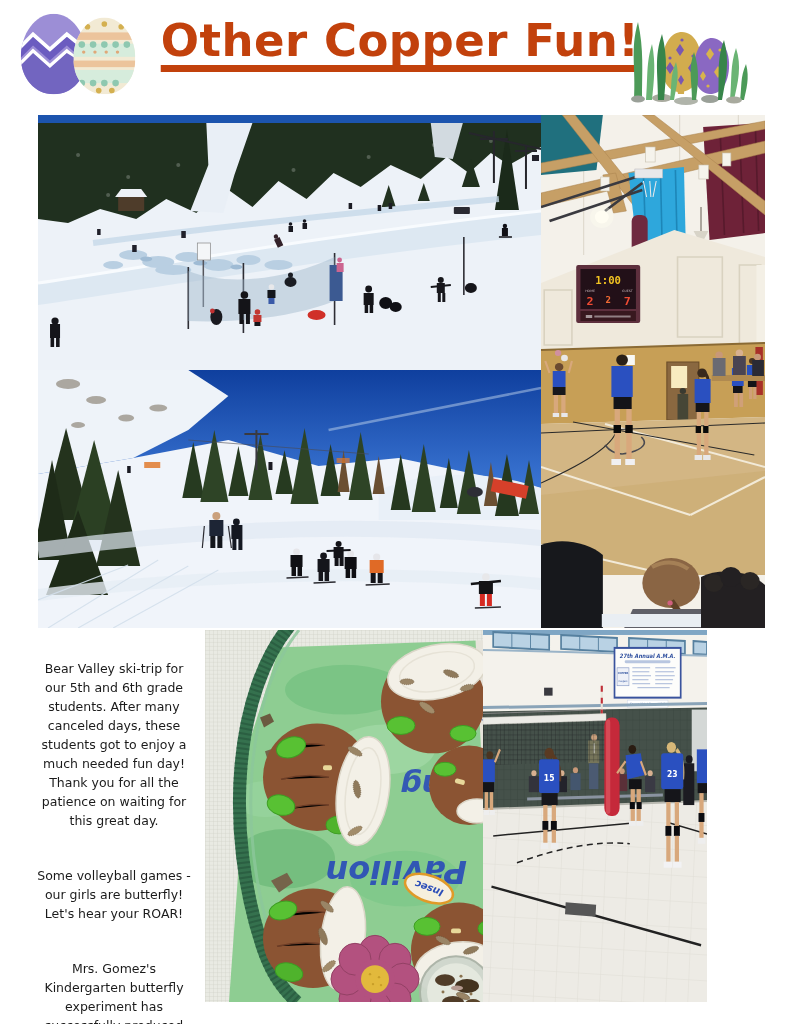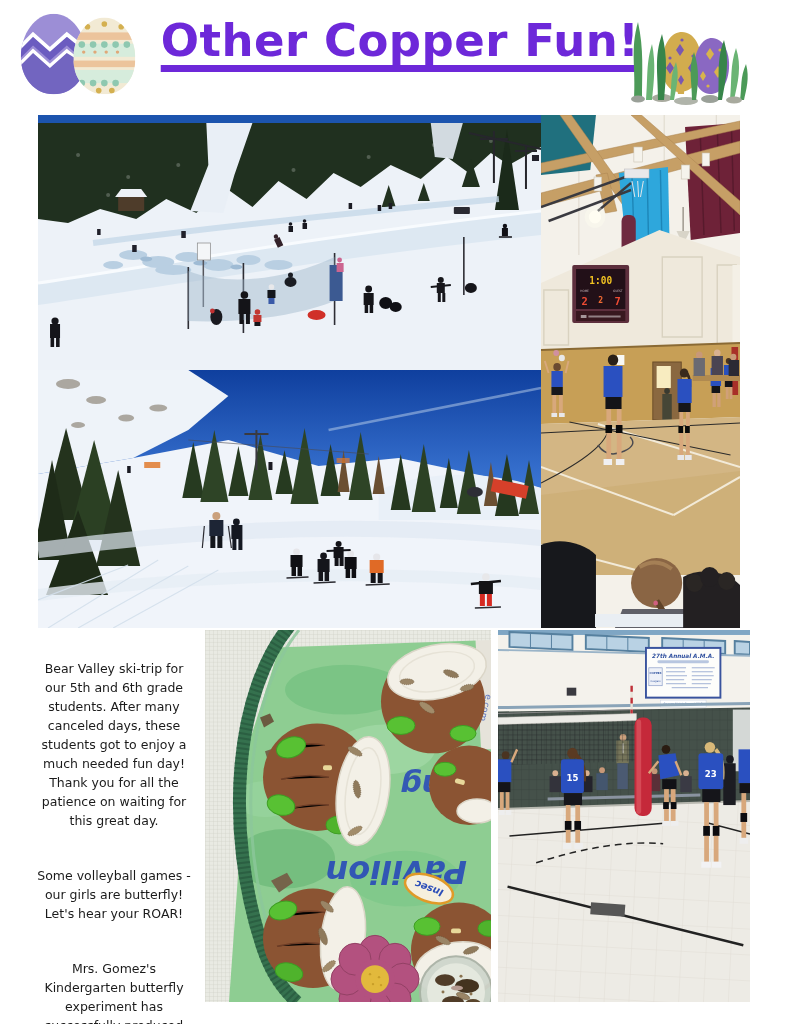--- a/index.html
+++ b/index.html
@@ -1,20 +1,20 @@
 <!DOCTYPE html>
 <html><head>
 <meta charset="utf-8">
 <style>
   html,body{margin:0;padding:0;background:#ffffff;}
   .page{position:relative;width:791px;height:1024px;background:#ffffff;overflow:hidden;
         font-family:"DejaVu Sans",sans-serif;}
   .abs{position:absolute;}
   .photo svg{display:block;width:100%;height:100%;}
-  .title{font-weight:bold;font-size:45px;letter-spacing:.5px;color:#6d28d9;text-align:center;
+  .title{font-weight:bold;font-size:45px;letter-spacing:.5px;color:#c2410c;text-align:center;
          text-decoration:underline;text-decoration-thickness:7px;text-underline-offset:9px;
          font-family:"DejaVu Sans",sans-serif;}
   .textcol{white-space:pre-line;text-align:center;font-size:12.5px;line-height:1.52;
            color:#1b1b1b;font-weight:500;}
   .textcol p{margin:0 0 17px 0;}
 </style>
 </head>
 <body>
 
 <div class="page">
@@ -365,21 +365,21 @@
             <line x1="436" y1="238" x2="462" y2="237" stroke="#2a2a30" stroke-width="1.5"></line>
           </g>
         <g fill="#1a1a22">
             <rect x="230" y="92" width="4" height="8"></rect>
             <rect x="89" y="96" width="3.5" height="7"></rect>
           </g>
       </g>
     </svg>
   </div>
 
-  <div class="abs photo" style="left:541px;top:115px;width:199px;height:513px">
+  <div class="abs photo" style="left:541px;top:115px;width:224px;height:513px">
     <svg viewBox="0 0 210 513" preserveAspectRatio="none">
       <rect width="210" height="513" fill="#f4f1ea"></rect>
       <g stroke="#ddd8cc" stroke-width="1">
           <line x1="40" y1="0" x2="40" y2="140"></line>
           <line x1="130" y1="0" x2="130" y2="60"></line>
           <line x1="185" y1="0" x2="185" y2="40"></line>
         </g>
       <polygon points="0,0 58,0 52,55 0,60" fill="#20707e"></polygon>
       <polygon points="152,12 210,8 210,118 158,125" fill="#6e2238"></polygon>
       <g stroke="#571a2c" stroke-width="1.5">
@@ -710,21 +710,21 @@
             <circle cx="238" cy="364" r="1.5"></circle>
             <circle cx="256" cy="348" r="1.5"></circle>
             <circle cx="266" cy="366" r="1.5"></circle>
             <circle cx="244" cy="382" r="1.5"></circle>
           </g>
         <ellipse cx="258" cy="368" rx="7" ry="2.8" fill="#9a8566" stroke="#6b573c" stroke-width=".5" transform="rotate(20 258 368)"></ellipse>
       </g>
     </svg>
   </div>
 
-  <div class="abs photo" style="left:498px;top:630px;width:252px;height:372px">
+  <div class="abs photo" style="left:483px;top:630px;width:224px;height:372px">
     <svg viewBox="0 0 264 374" preserveAspectRatio="none">
       <defs>
         <pattern id="tile1" width="26" height="26" patternUnits="userSpaceOnUse" patternTransform="rotate(3)">
           <rect width="26" height="26" fill="#edebe5"></rect>
           <path d="M0,0 H26 M0,0 V26" stroke="#dfdcd4" stroke-width="1"></path>
         </pattern>
         <pattern id="netg" width="5" height="5" patternUnits="userSpaceOnUse">
           <path d="M0,0 H5 M0,0 V5" stroke="#15151a" stroke-width="1" opacity=".55"></path>
         </pattern>
         <pattern id="wallp" width="8" height="10" patternUnits="userSpaceOnUse">

